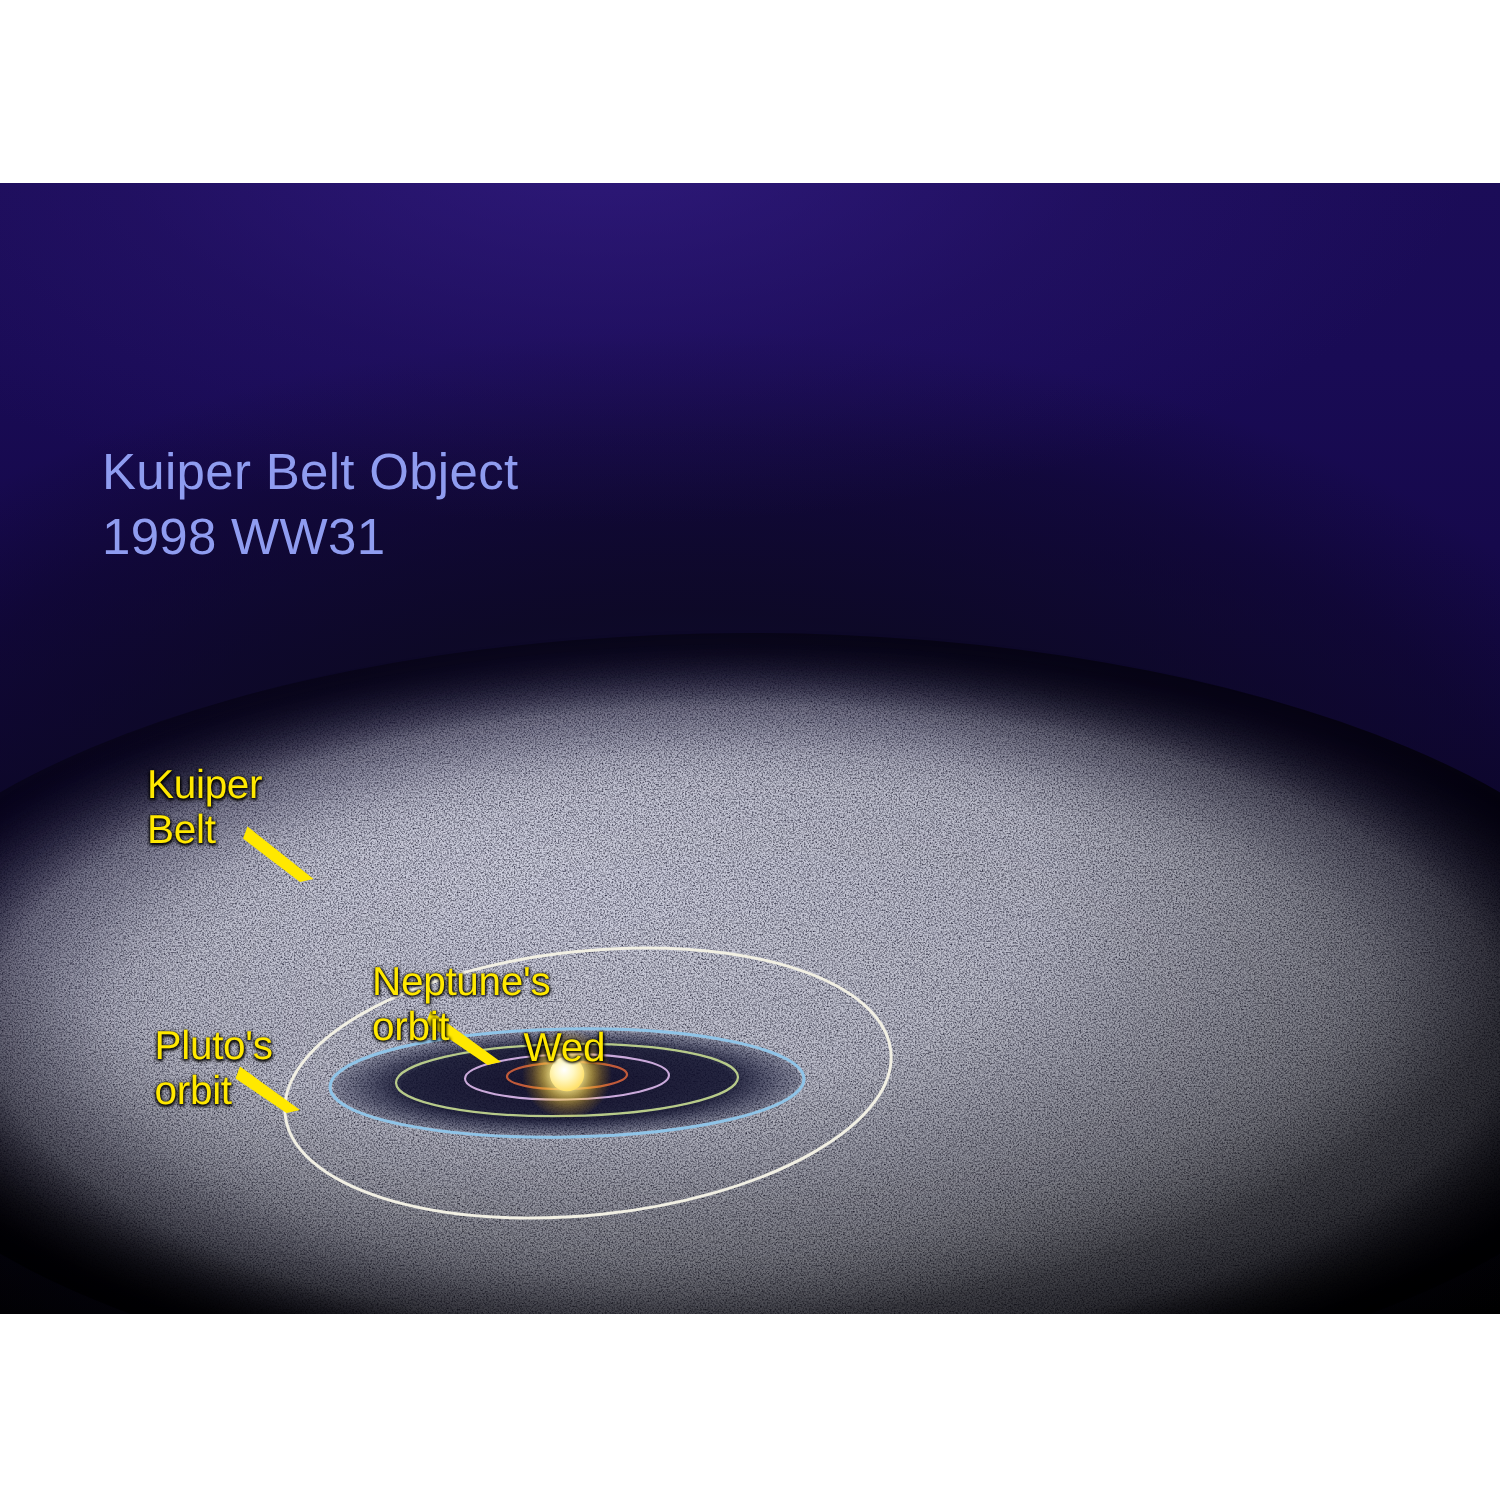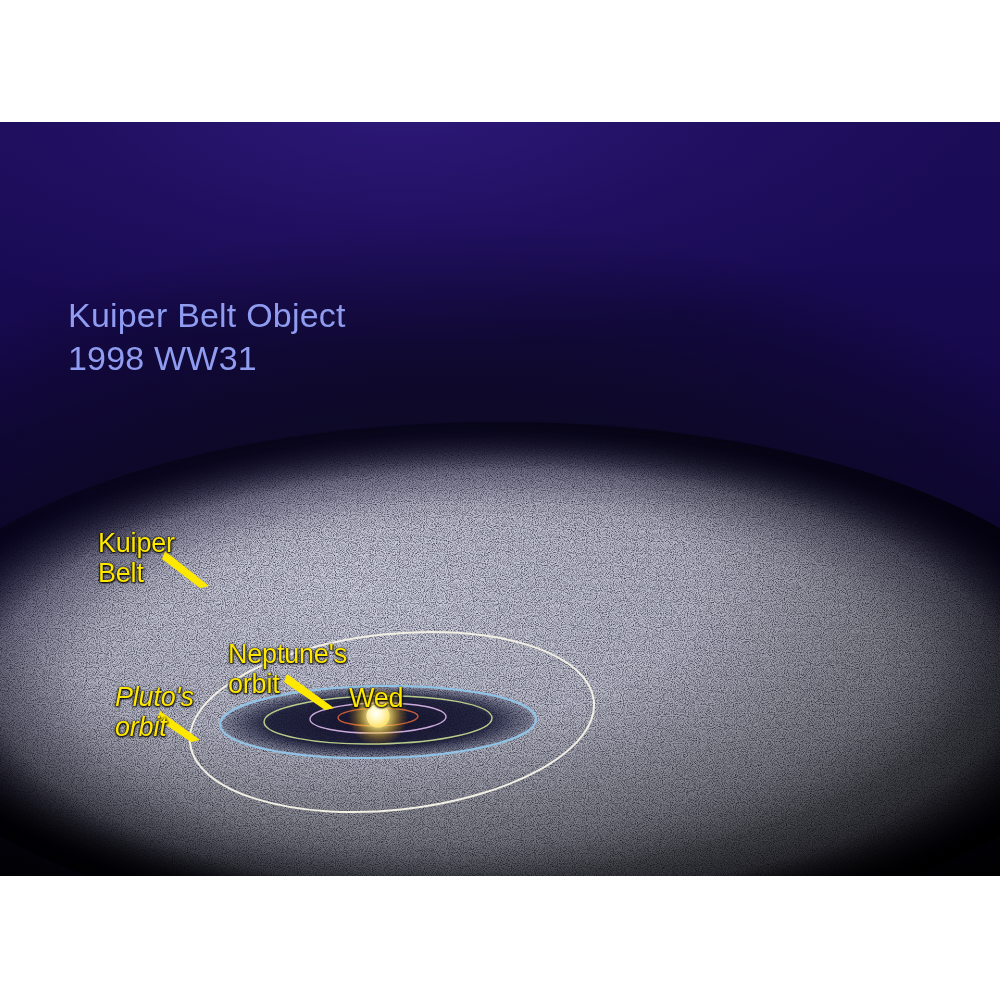--- a/index.html
+++ b/index.html
@@ -145,21 +145,21 @@
     white-space: pre-line;
     text-shadow:
       0 0 2px rgba(0,0,0,0.95),
       1px 1px 2px rgba(0,0,0,0.9),
       -1px 1px 2px rgba(0,0,0,0.7);
     letter-spacing: -0.2px;
   }
 
   #label-kuiper-belt { left: 98px; top: 386px; }
   #label-neptune    { left: 228px; top: 517px; }
-  #label-pluto      { left: 115px; top: 560px; font-style: italic; }
+  #label-pluto      { left: 103px; top: 560px; }
   #label-sun        { left: 349px; top: 561px; font-size: 27px; }
 
   
   #title {
     position: absolute;
     left: 68px;
     top: 172px;
     color: #8f9cf0;
     font-family: "Liberation Sans", sans-serif;
     font-size: 34px;
@@ -270,24 +270,24 @@
       </g>
 
       <g>
         <path d="M 160 589 L 200 618 L 191 620 L 157 597 Z" fill="#ffe800"></path>
       </g>
     </svg>
 
     <div id="title" style="color: rgb(143, 156, 240);">Kuiper Belt Object
 1998 WW31</div>
 
-    <div class="label" id="label-kuiper-belt" style="color: rgb(255, 232, 0); margin-top: 20px;">Kuiper
+    <div class="label" id="label-kuiper-belt" style="color: rgb(255, 232, 0);">Kuiper
 Belt</div>
 
-    <div class="label" id="label-neptune" style="color: rgb(255, 232, 0);">Neptune's
+    <div class="label" id="label-neptune" style="color: rgb(255, 232, 0); margin-left: 20px;">Neptune's
 orbit</div>
 
     <div class="label" id="label-pluto" style="color: rgb(255, 232, 0);">Pluto's
 orbit</div>
 
     <div class="label" id="label-sun" style="color: rgb(255, 232, 0);">Wed</div>
 
   </div>
 </div>
 

